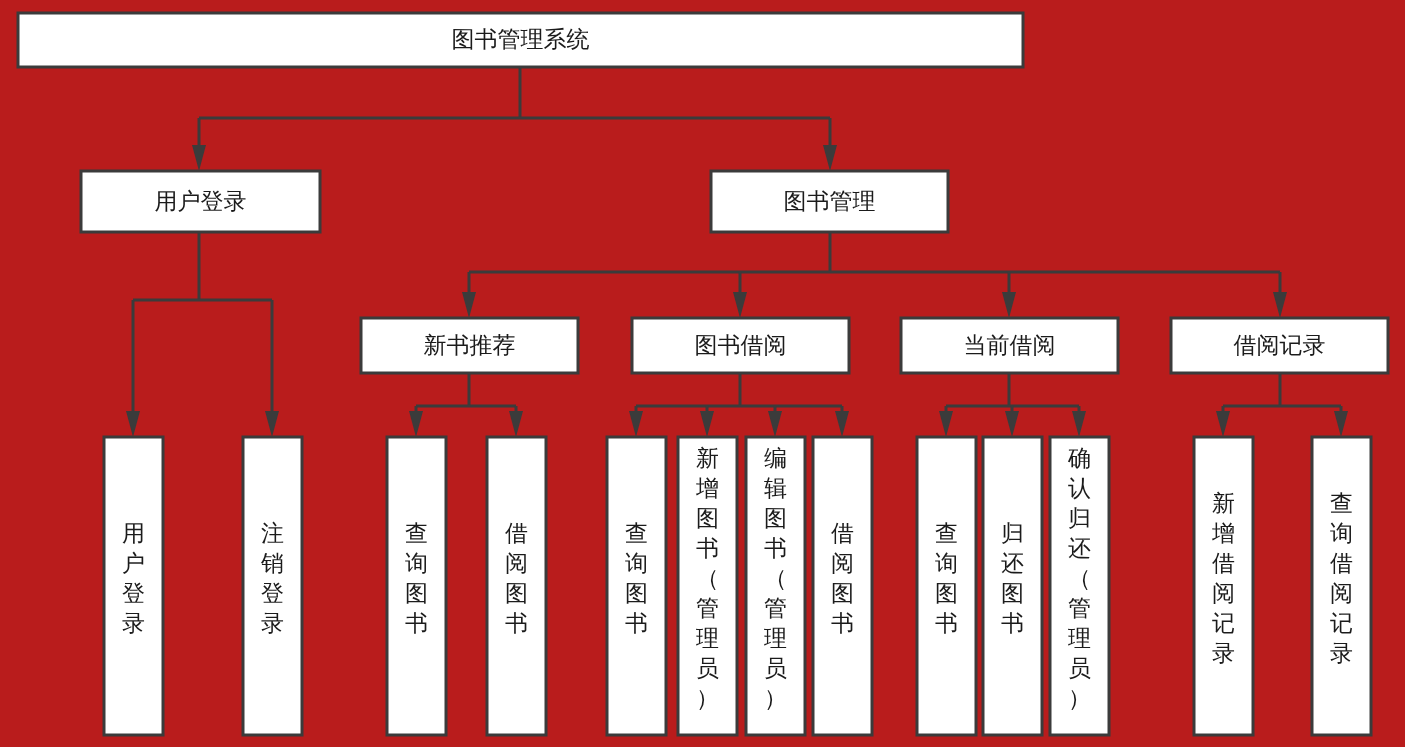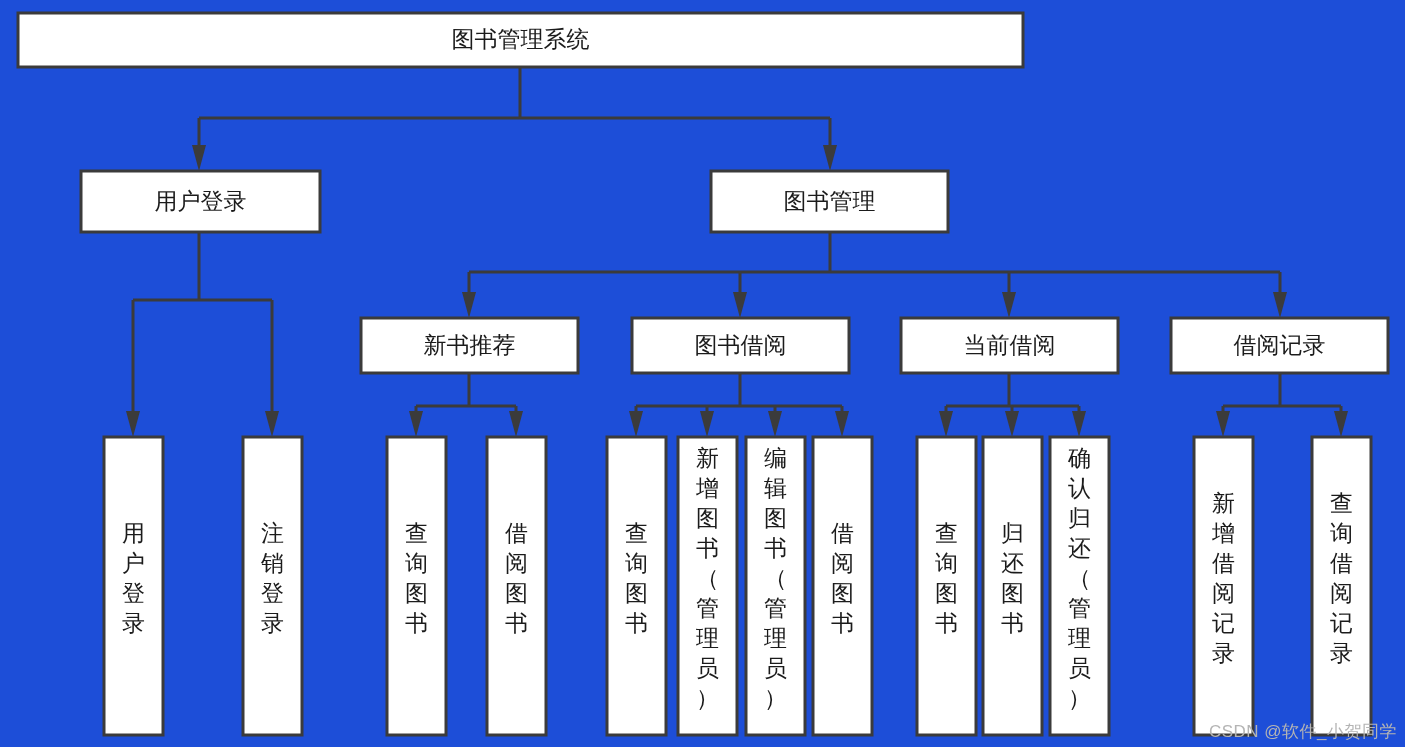--- a/index.html
+++ b/index.html
@@ -8,21 +8,21 @@
     padding: 0;
     background: #ffffff;
   }
   body {
     font-family: "Liberation Sans", "DejaVu Sans", sans-serif;
   }
   #diagram-root {
     position: relative;
     width: 1405px;
     height: 747px;
-    background: #1d4ed8;
+    background: #b91c1c;
     overflow: hidden;
   }
   svg#tree-svg {
     position: absolute;
     left: 0;
     top: 0;
     width: 1405px;
     height: 747px;
     display: block;
   }
@@ -201,14 +201,13 @@
         <g>
           <rect x="1194" y="437" width="59" height="298" class="node-box"></rect>
           <text x="1223.5" y="511" class="node-label-v"><tspan x="1223.5" dy="0">新</tspan><tspan x="1223.5" dy="30">增</tspan><tspan x="1223.5" dy="30">借</tspan><tspan x="1223.5" dy="30">阅</tspan><tspan x="1223.5" dy="30">记</tspan><tspan x="1223.5" dy="30">录</tspan></text>
         </g>
         <g>
           <rect x="1312" y="437" width="59" height="298" class="node-box"></rect>
           <text x="1341.5" y="511" class="node-label-v"><tspan x="1341.5" dy="0">查</tspan><tspan x="1341.5" dy="30">询</tspan><tspan x="1341.5" dy="30">借</tspan><tspan x="1341.5" dy="30">阅</tspan><tspan x="1341.5" dy="30">记</tspan><tspan x="1341.5" dy="30">录</tspan></text>
         </g>
       </g>
   </svg>
-  <div class="watermark">CSDN @软件_小贺同学</div>
 </div>
 
 </body></html>

